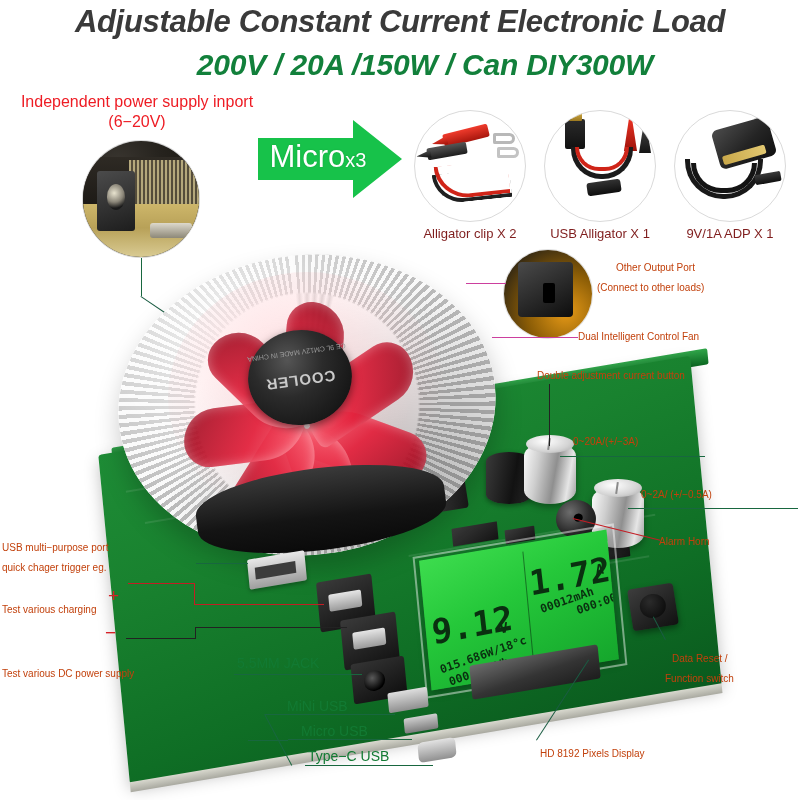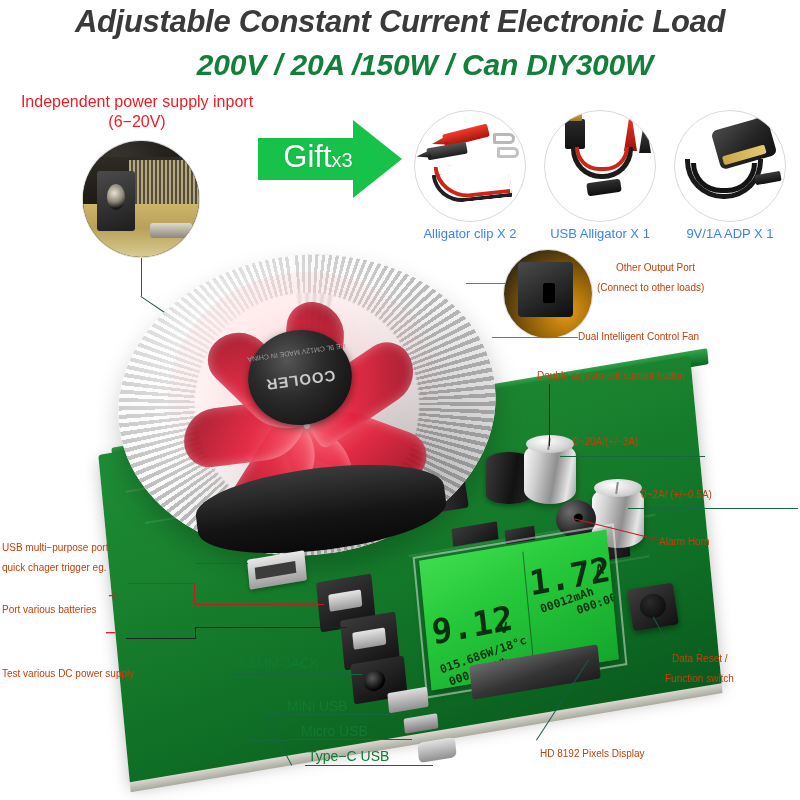--- a/index.html
+++ b/index.html
@@ -77,21 +77,21 @@
   .gift-arrow .lbl .x{ font-size:20px; }
 
   
   .acc{ position:absolute; width:130px; }
   .acc .ring{
     width:112px; height:112px; border-radius:50%;
     border:1px solid #dadada; margin:0 auto; position:relative; overflow:hidden;
     background:#fff;
   }
   .acc .cap{
-    text-align:center; font-size:13px; color:#3b82f6; margin-top:4px;
+    text-align:center; font-size:13px; color:#7f1d1d; margin-top:4px;
     white-space:nowrap;
   }
   .a1{ left:405px; top:110px; }
   .a2{ left:535px; top:110px; }
   .a3{ left:665px; top:110px; }
 
   
   .clip-red{
     position:absolute; left:28px; top:18px; width:46px; height:13px;
     background:linear-gradient(180deg,#ef3b2c,#a8160d); border-radius:2px;
@@ -472,21 +472,21 @@
   </div>
 
   <div class="line v grn" style="left:141px; top:258px; height:38px;"></div>
   <div class="diag" style="left:141px; top:296px; width:40px; transform:rotate(34deg); border-top-color:#1a5c42;"></div>
 
   <div class="gift-arrow">
     <svg width="145" height="82" viewBox="0 0 145 82">
       <polygon points="0,20 95,20 95,2 144,41 95,80 95,62 0,62" fill="#17c24a"></polygon>
     </svg>
     <div class="lbl">
-      <span>Gift</span><span class="x">x3</span>
+      <span>Micro</span><span class="x">x3</span>
     </div>
   </div>
 
   <div class="acc a1">
     <div class="ring">
       <div class="clip-red"></div>
       <div class="clip-blk"></div>
       <div class="wire-red"></div>
       <div class="wire-blk"></div>
       <div class="spade"></div>
@@ -616,21 +616,21 @@
 
   <div class="lbl" style="left:2px; top:558px;">quick chager trigger eg.</div>
   <div class="lbl" style="left:2px; top:538px;">USB multi−purpose port</div>
   <div class="line h grn" style="left:196px; top:563px; width:52px;"></div>
 
   <div class="lbl-red" style="left:108px; top:585px;">+</div>
   <div class="line h red" style="left:128px; top:583px; width:66px;"></div>
   <div class="line v red" style="left:194px; top:583px; height:22px;"></div>
   <div class="line h red" style="left:194px; top:604px; width:130px;"></div>
 
-  <div class="lbl" style="left:2px; top:600px;">Port various batteries</div>
+  <div class="lbl" style="left:2px; top:600px;">Test various charging</div>
 
   <div class="lbl-red" style="left:105px; top:622px;">−</div>
   <div class="line h blk" style="left:126px; top:638px; width:70px;"></div>
   <div class="line v blk" style="left:195px; top:627px; height:12px;"></div>
   <div class="line h blk" style="left:195px; top:627px; width:152px;"></div>
 
   <div class="lbl" style="left:2px; top:664px;">Test various DC power supply</div>
   <div class="lbl-green" style="left:237px; top:655px;">5.5MM JACK</div>
   <div class="line h grn" style="left:234px; top:674px; width:128px;"></div>
 

